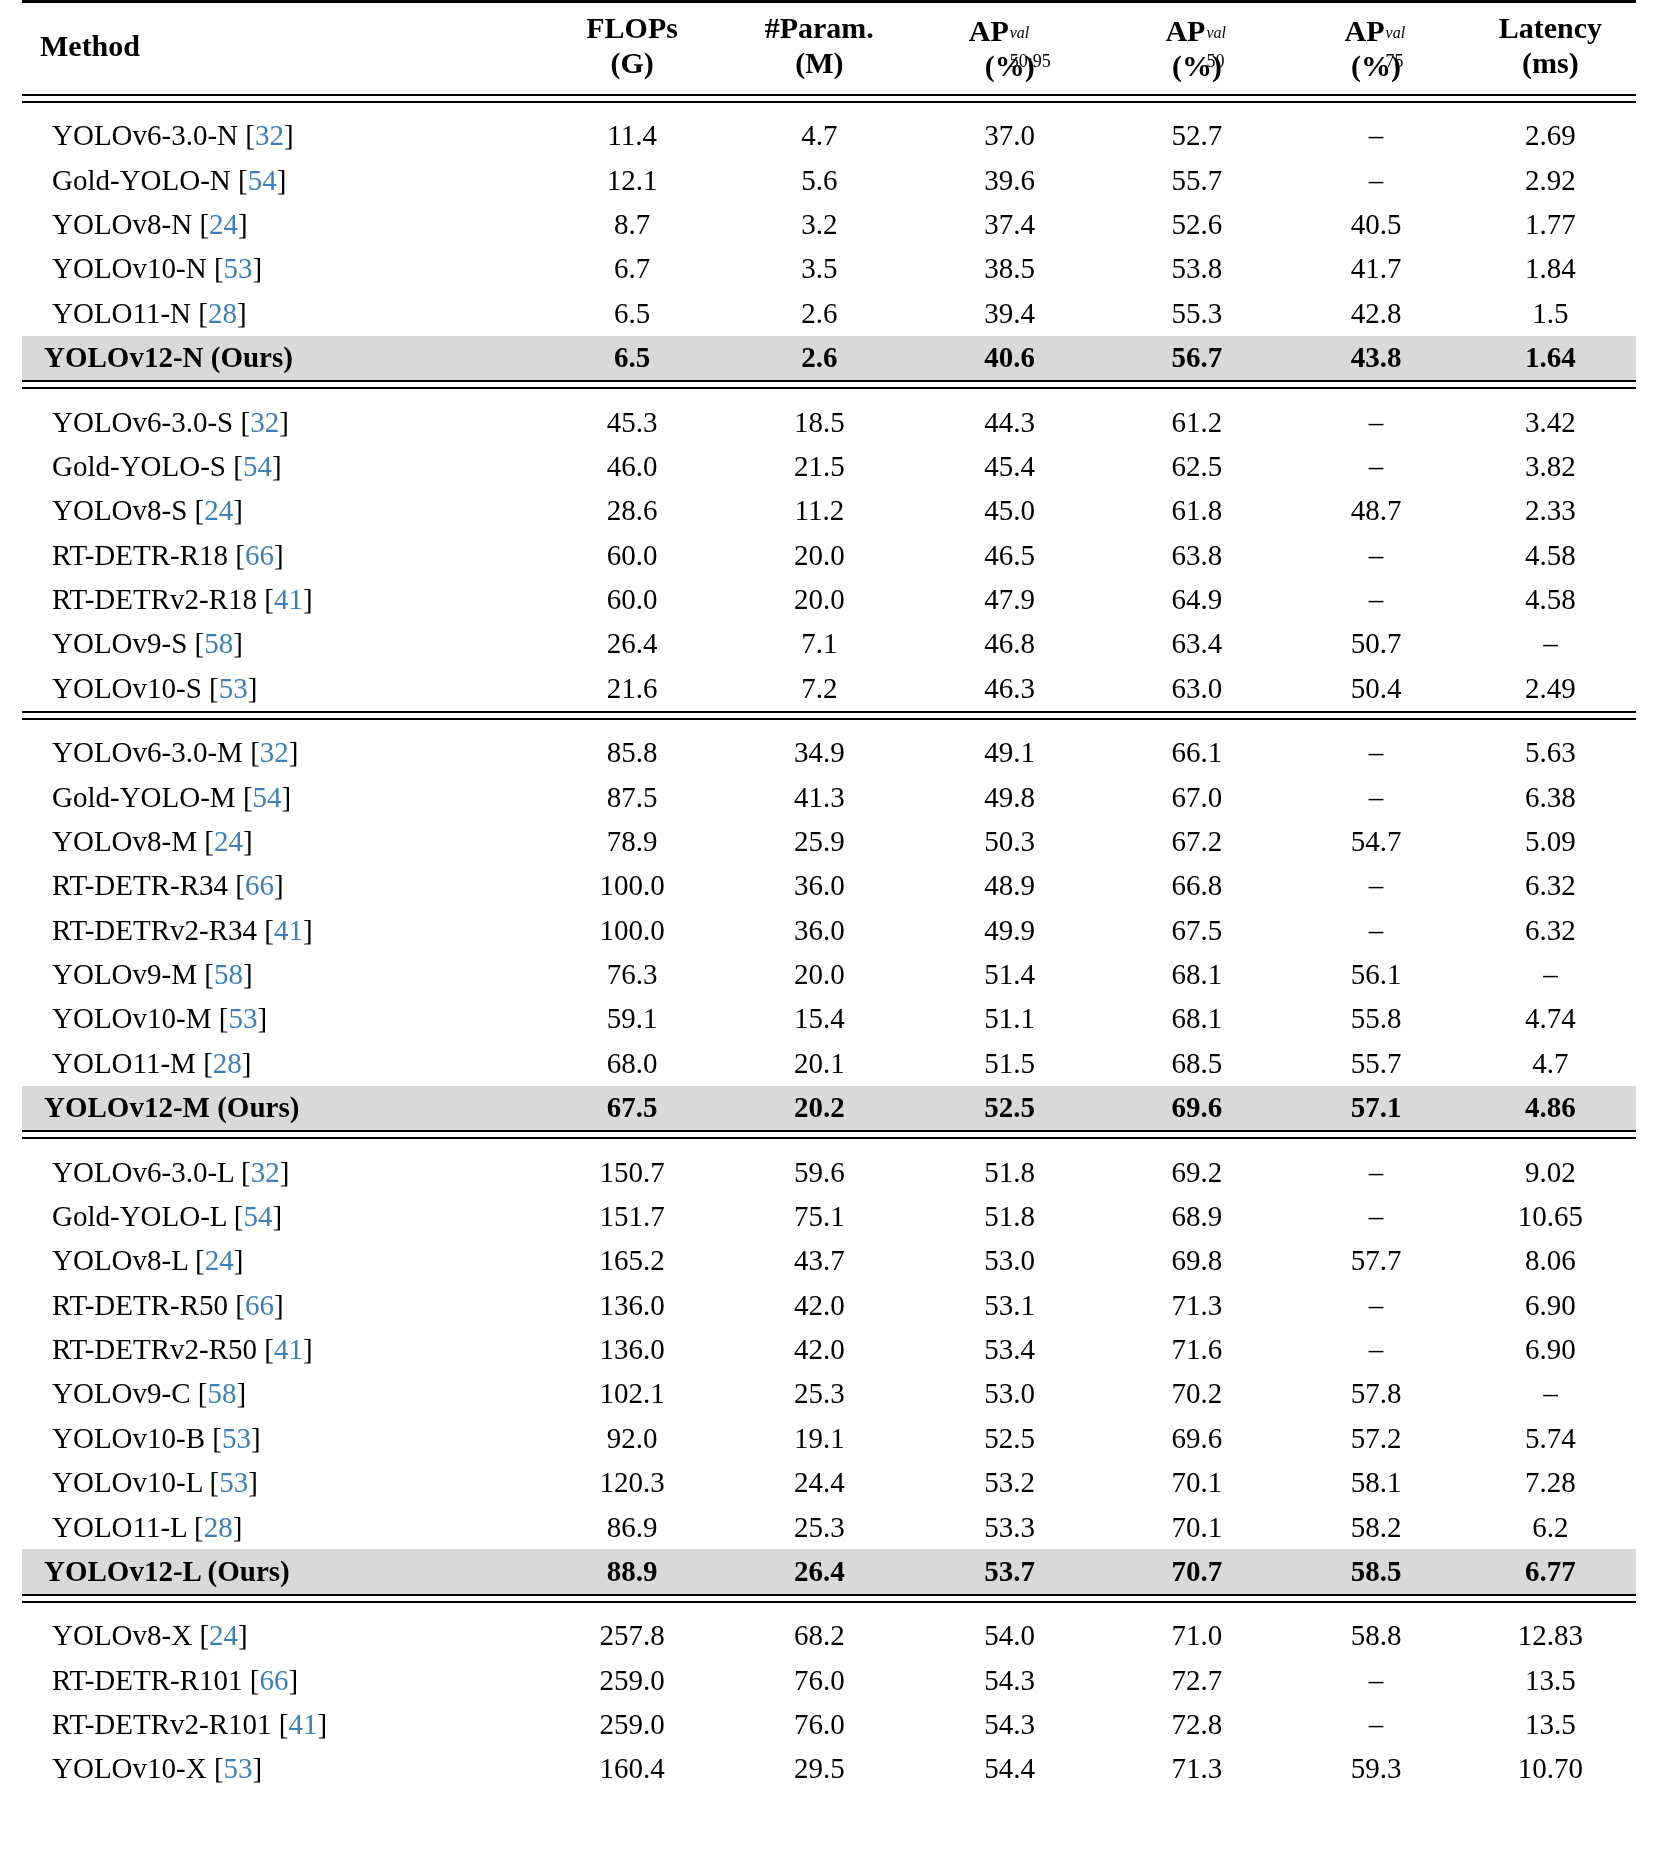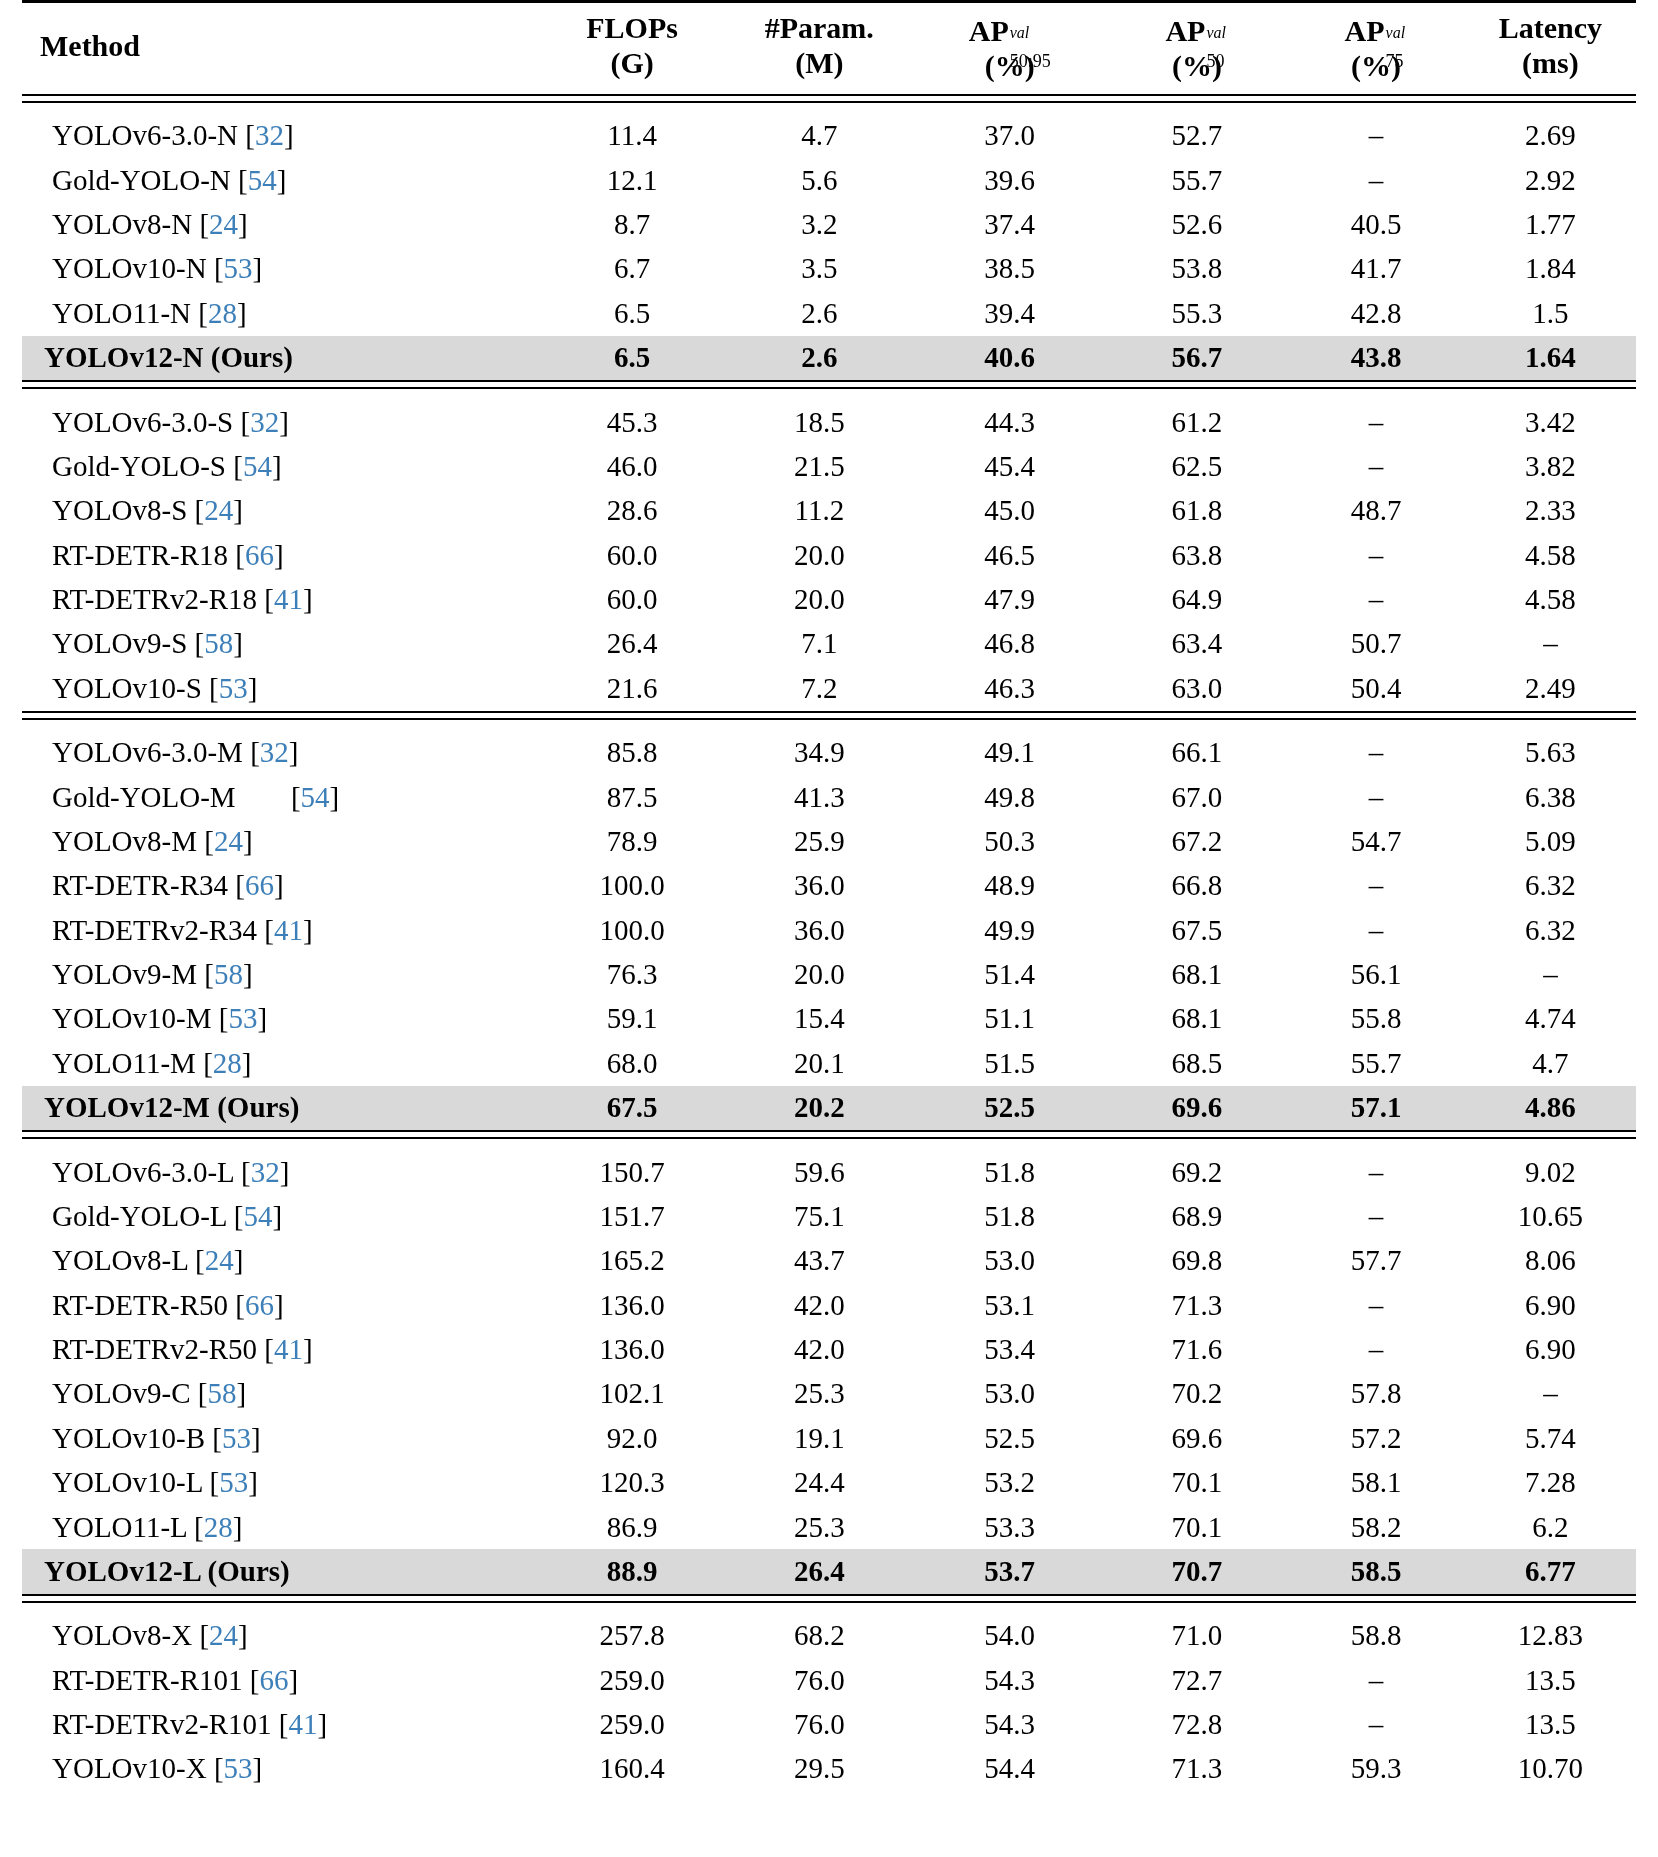--- a/index.html
+++ b/index.html
@@ -309,21 +309,21 @@
         <tr>
           <td class="method"><span>YOLOv6-3.0-M</span> <span class="cite" style="color: rgb(61, 127, 184);"><span style="color: rgb(0, 0, 0);">[</span><span>32</span><span style="color: rgb(0, 0, 0);">]</span></span></td>
           <td>85.8</td>
           <td>34.9</td>
           <td>49.1</td>
           <td>66.1</td>
           <td class="dash">–</td>
           <td>5.63</td>
         </tr>
         <tr>
-          <td class="method"><span>Gold-YOLO-M</span> <span class="cite" style="color: rgb(61, 127, 184); margin-left: 48px;"><span style="color: rgb(0, 0, 0);">[</span><span>54</span><span style="color: rgb(0, 0, 0);">]</span></span></td>
+          <td class="method"><span>Gold-YOLO-M</span> <span class="cite" style="color: rgb(61, 127, 184);"><span style="color: rgb(0, 0, 0);">[</span><span>54</span><span style="color: rgb(0, 0, 0);">]</span></span></td>
           <td>87.5</td>
           <td>41.3</td>
           <td>49.8</td>
           <td>67.0</td>
           <td class="dash">–</td>
           <td>6.38</td>
         </tr>
         <tr>
           <td class="method"><span>YOLOv8-M</span> <span class="cite" style="color: rgb(61, 127, 184);"><span style="color: rgb(0, 0, 0);">[</span><span>24</span><span style="color: rgb(0, 0, 0);">]</span></span></td>
           <td>78.9</td>

